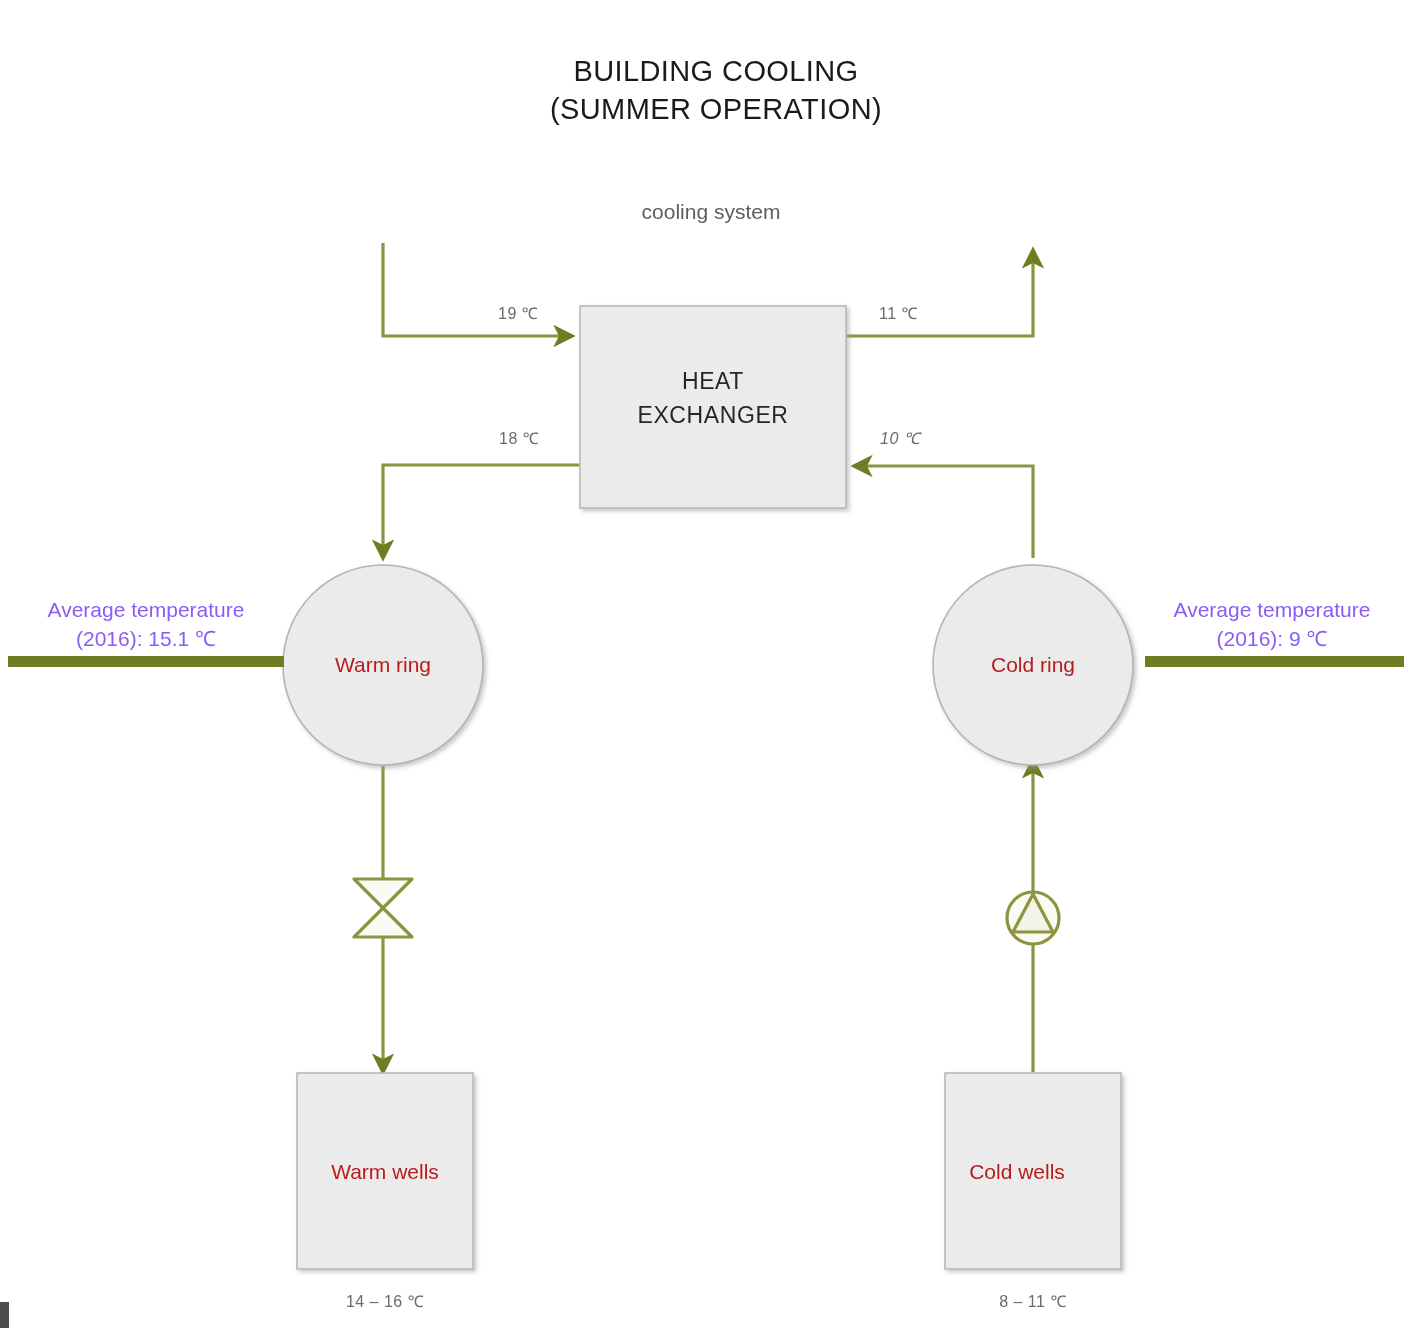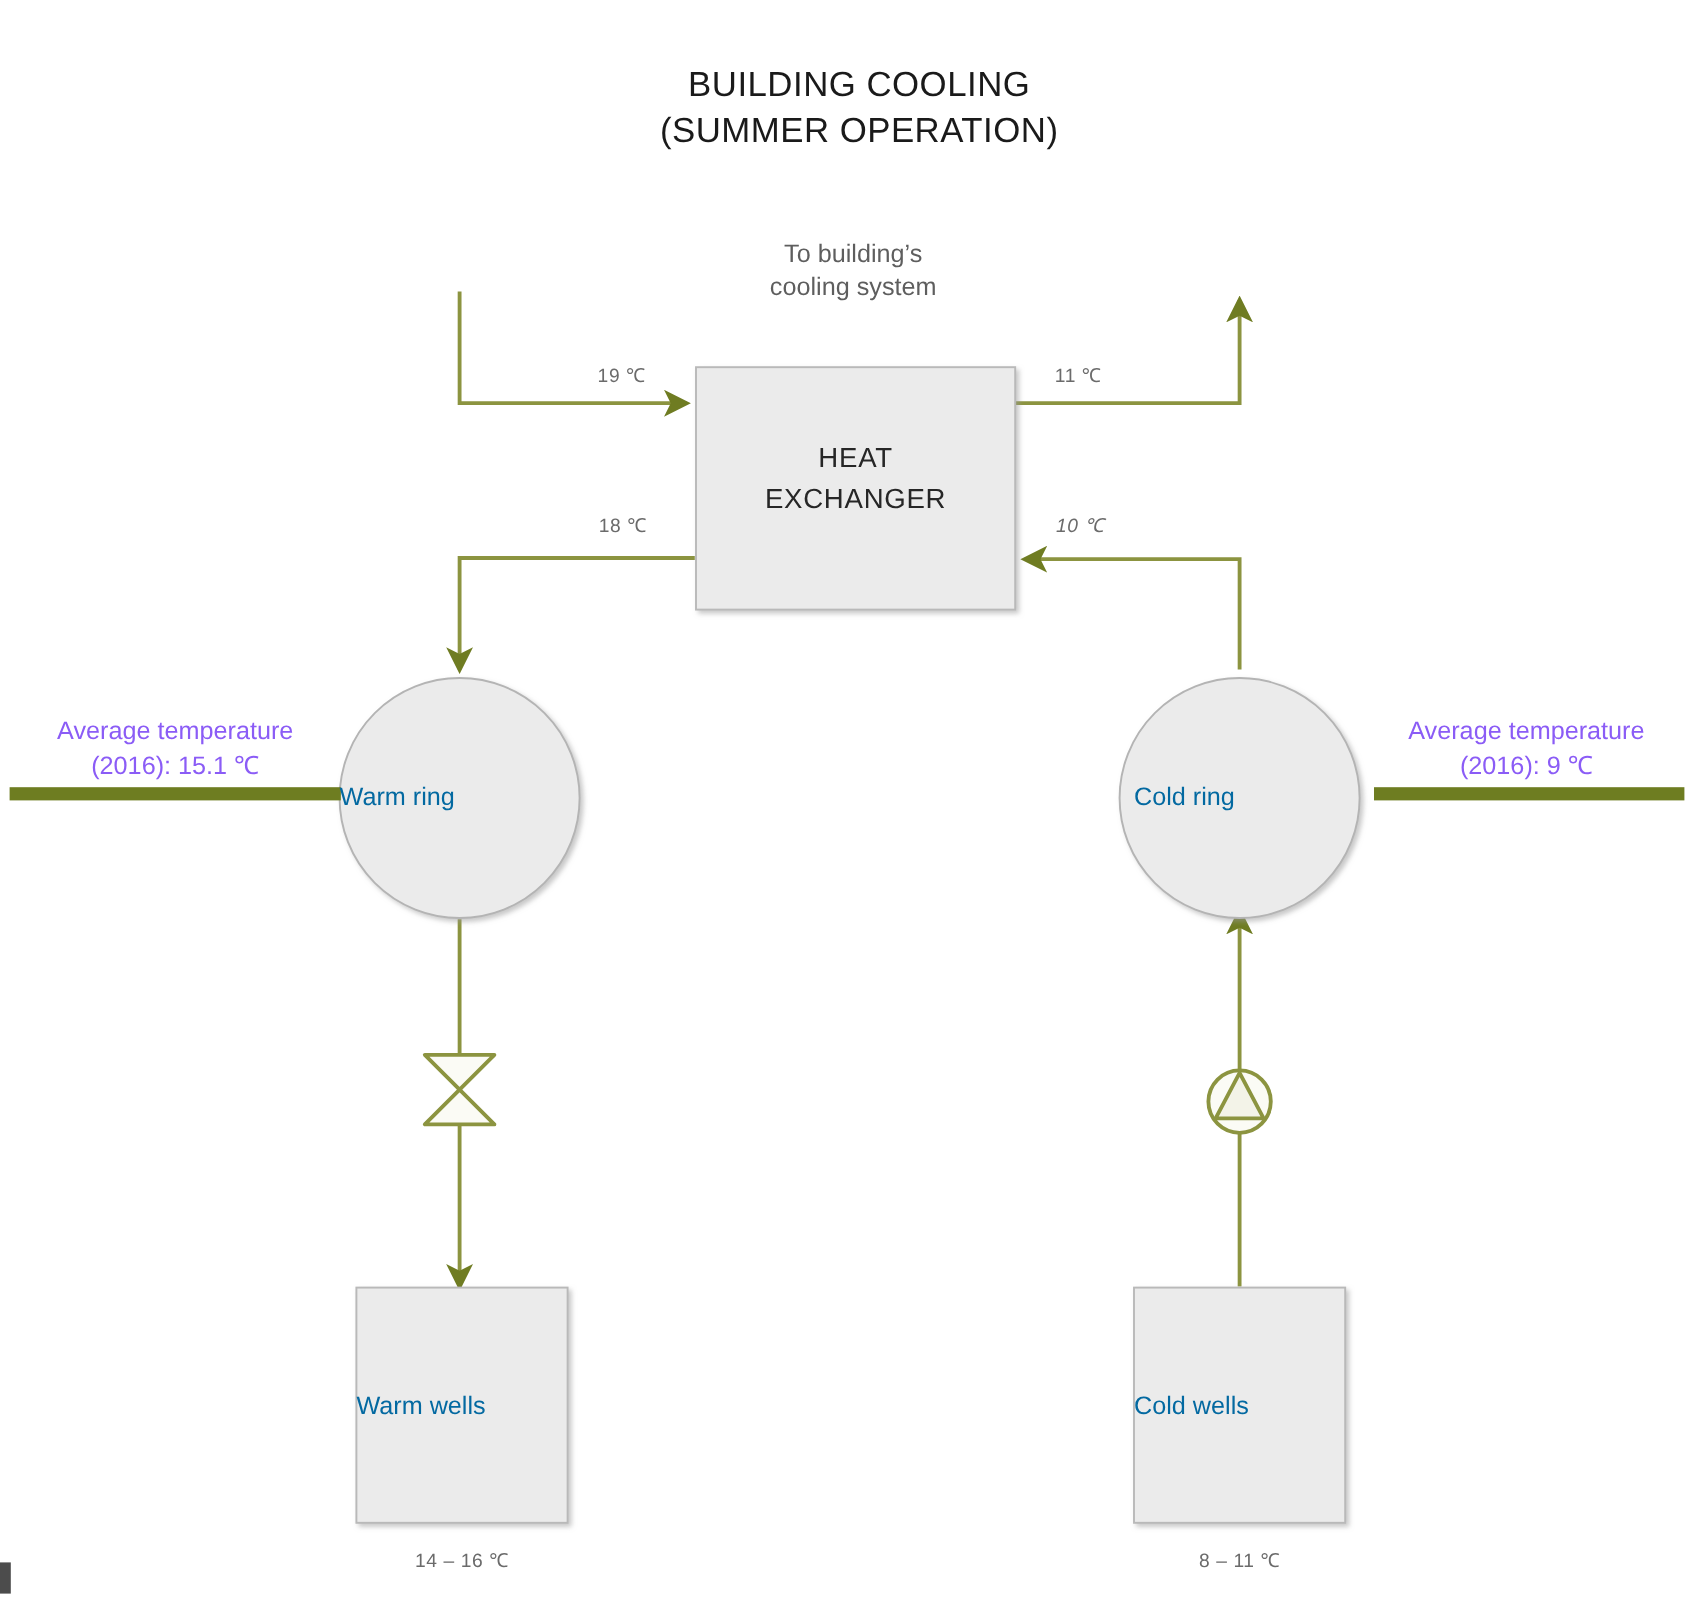--- a/index.html
+++ b/index.html
@@ -47,23 +47,23 @@
   .lbl-temp {
     font-size: 16px;
     color: #6b6b6b;
     letter-spacing: 0.5px;
   }
   .lbl-center {
     text-align: center;
   }
   .node-text {
     position: absolute;
-    color: #0369a1;
+    color: #b91c1c;
     font-size: 21px;
-    text-align: left;
+    text-align: center;
     line-height: 30px;
     white-space: nowrap;
   }
   .avg-note {
     position: absolute;
     font-size: 21px;
     line-height: 29px;
     color: #8b5cf6;
     text-align: center;
     white-space: nowrap;
@@ -144,40 +144,39 @@
     <g>
       <circle cx="1033" cy="918" r="26" fill="#fbfbf5" stroke="#8c9440" stroke-width="3.2"></circle>
       <path d="M1033,894 L1053,932 L1013,932 Z" fill="#f3f3e8" stroke="#8c9440" stroke-width="3.2" stroke-linejoin="round"></path>
     </g>
 
     <rect x="8" y="656" width="276" height="11" fill="#6e7d21"></rect>
     <rect x="1145" y="656" width="259" height="11" fill="#6e7d21"></rect>
   </svg>
 
   <div class="lbl lbl-center" style="left:566px; top:198px; width:290px;">
-    <div>To building’s</div>
     <div>cooling system</div>
   </div>
 
   <div class="lbl lbl-temp" style="left:498px; top:300px;">19 ℃</div>
 
   <div class="lbl lbl-temp" style="left:879px; top:300px;">11 ℃</div>
 
   <div class="lbl lbl-temp" style="left:499px; top:425px;">18 ℃</div>
 
   <div class="lbl lbl-temp" style="left:880px; top:425px;font-style:italic;">10 ℃</div>
 
   <div class="hx-label" style="left:580px; top:364px; width:266px;">
     <div>HEAT</div>
     <div>EXCHANGER</div>
   </div>
 
   <div class="node-text" style="left:283px; top:650px; width:200px;">Warm ring</div>
 
-  <div class="node-text" style="left:933px; top:650px; width:200px;padding-left:12px;">Cold ring</div>
+  <div class="node-text" style="left:933px; top:650px; width:200px;">Cold ring</div>
 
   <div class="avg-note" style="left:10px; top:595px; width:272px;">
     <div>Average temperature</div>
     <div>(2016): 15.1 ℃</div>
   </div>
 
   <div class="avg-note" style="left:1140px; top:595px; width:264px;">
     <div>Average temperature</div>
     <div>(2016): 9 ℃</div>
   </div>

